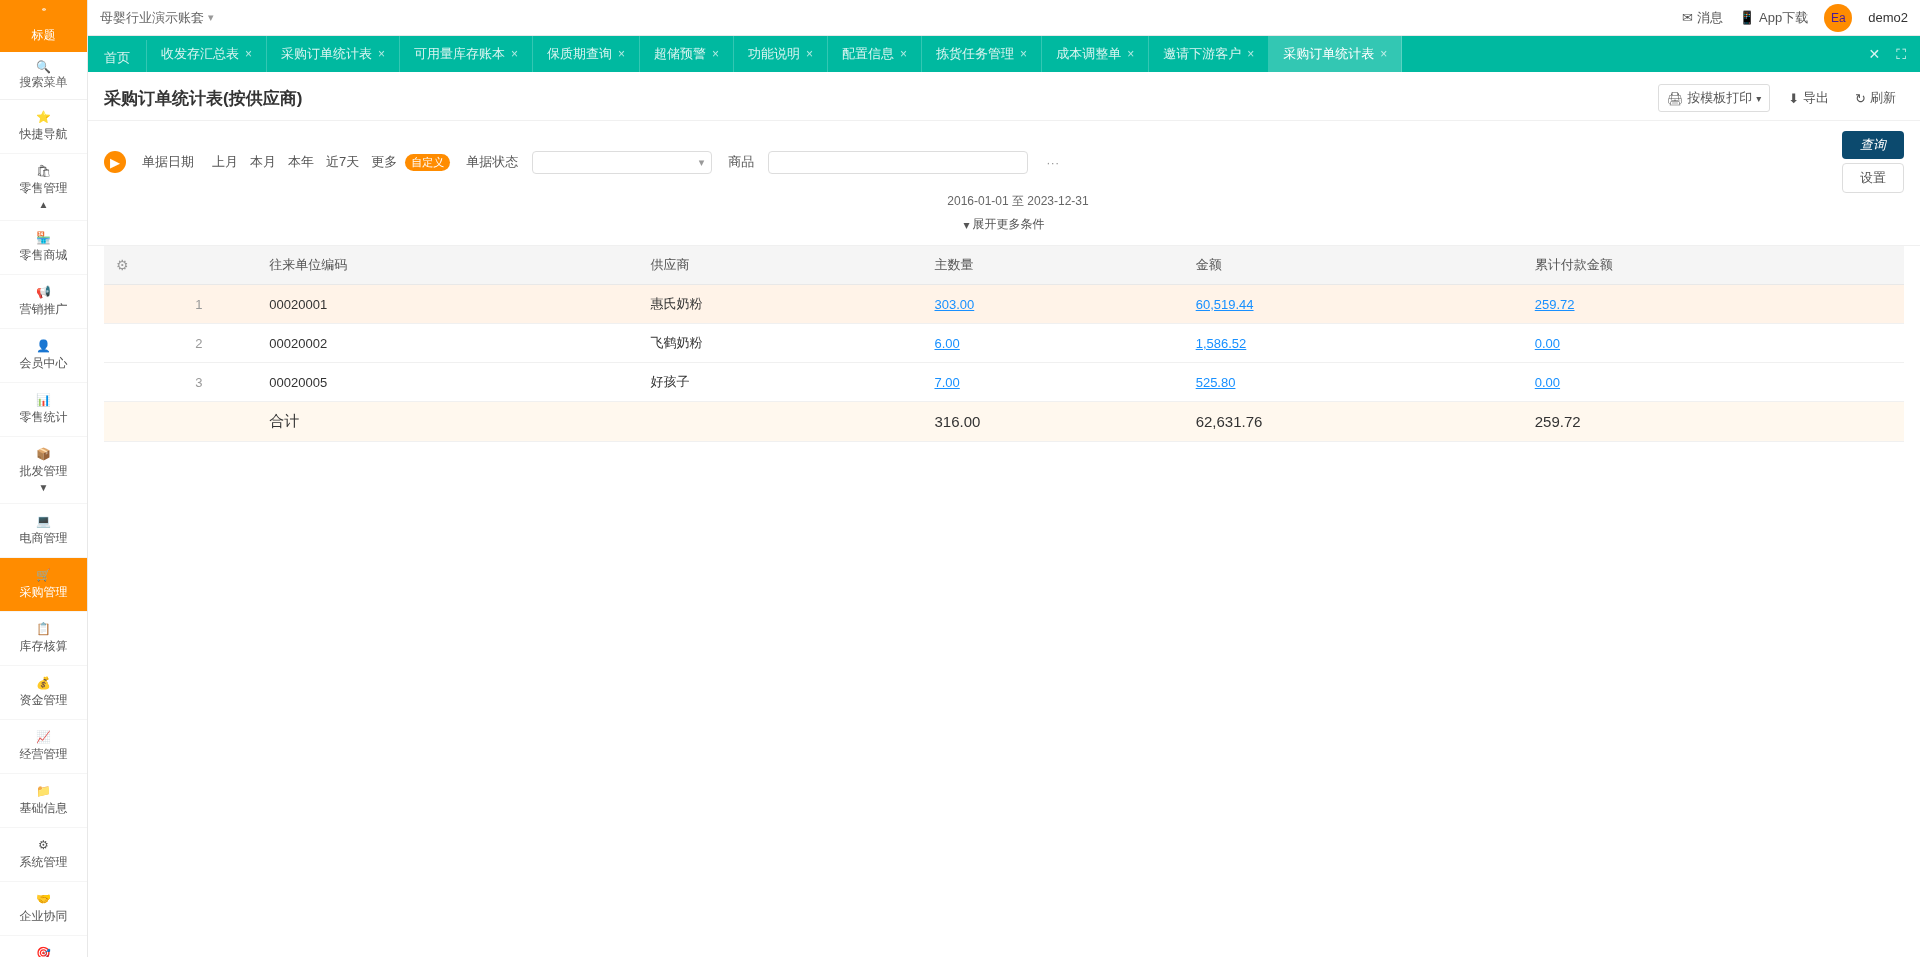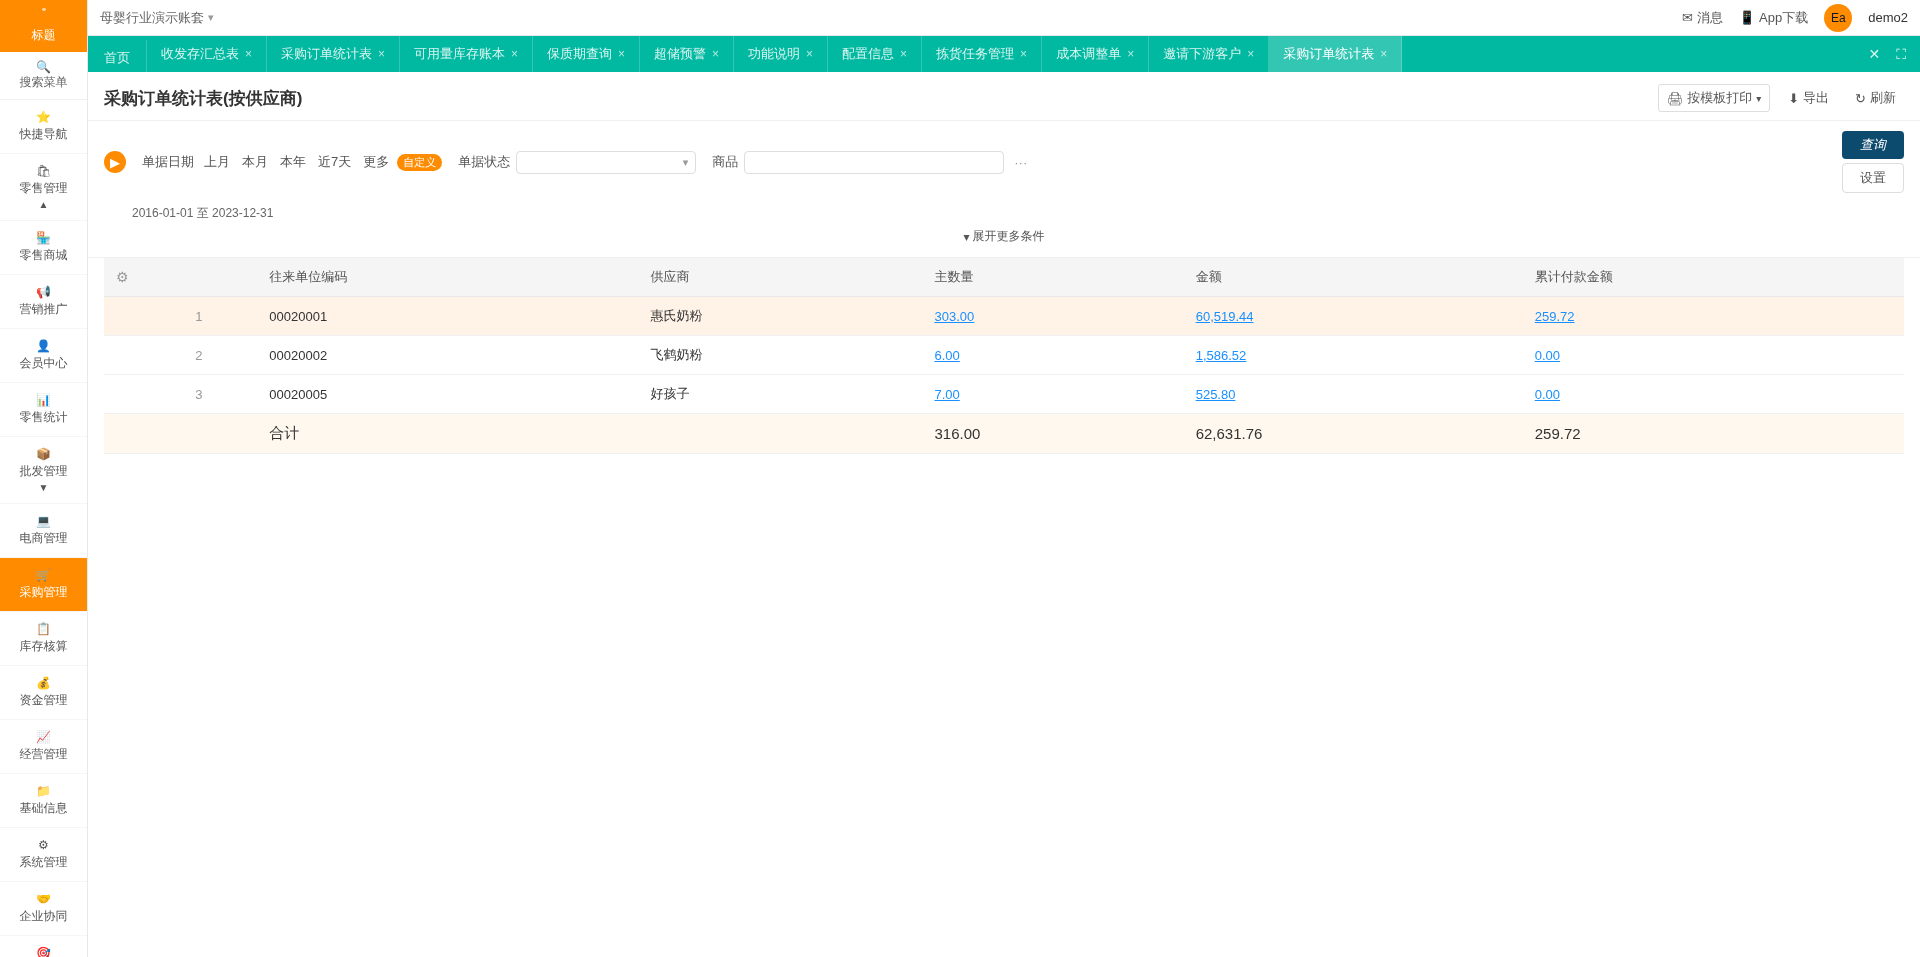--- a/index.html
+++ b/index.html
@@ -95,21 +95,21 @@
       align-items: center;
       gap: 4px;
       cursor: pointer;
       color: #555;
     }
     .avatar {
       width: 28px;
       height: 28px;
       border-radius: 50%;
       background: #ff8c00;
-      color: #0f172a;
+      color: #4c1d95;
       display: flex;
       align-items: center;
       justify-content: center;
       font-size: 12px;
       cursor: pointer;
     }
     .user-name { color: #333; cursor: pointer; }
 
     
     .tab-bar {
@@ -222,21 +222,21 @@
       cursor: pointer;
       display: flex;
       align-items: center;
       justify-content: center;
       font-size: 13px;
       flex-shrink: 0;
     }
     .filter-group {
       display: flex;
       align-items: center;
-      gap: 6px;
+      gap: 14px;
     }
     .filter-label {
       color: #555;
       font-size: 13px;
       white-space: nowrap;
     }
     .date-shortcuts {
       display: flex;
       align-items: center;
       gap: 4px;
@@ -628,21 +628,21 @@
             <input type="text" class="filter-input" style="">
             <span class="more-link">···</span>
           </div>
 
           <div class="filter-action-group">
             <button class="search-btn">查询</button>
             <button class="settings-btn">设置</button>
           </div>
         </div>
 
-        <div style="padding-left: 28px; margin-top: 12px;">
+        <div style="padding-left: 28px; margin-top: 0; text-align: center;">
           <span class="date-range">2016-01-01 至 2023-12-31</span>
         </div>
 
         <div class="expand-row">
           <button class="expand-btn">
             <span>▾</span>
             <span>展开更多条件</span>
           </button>
         </div>
       </div>

